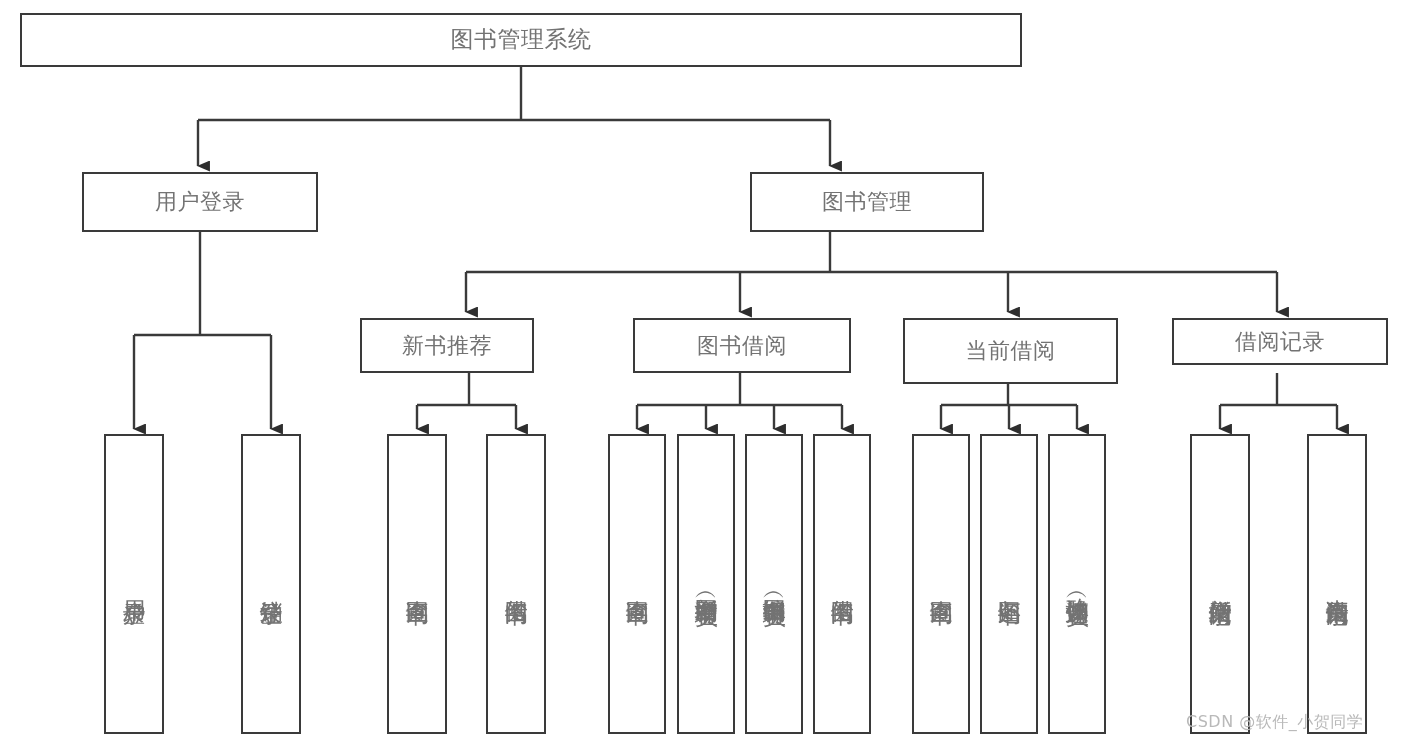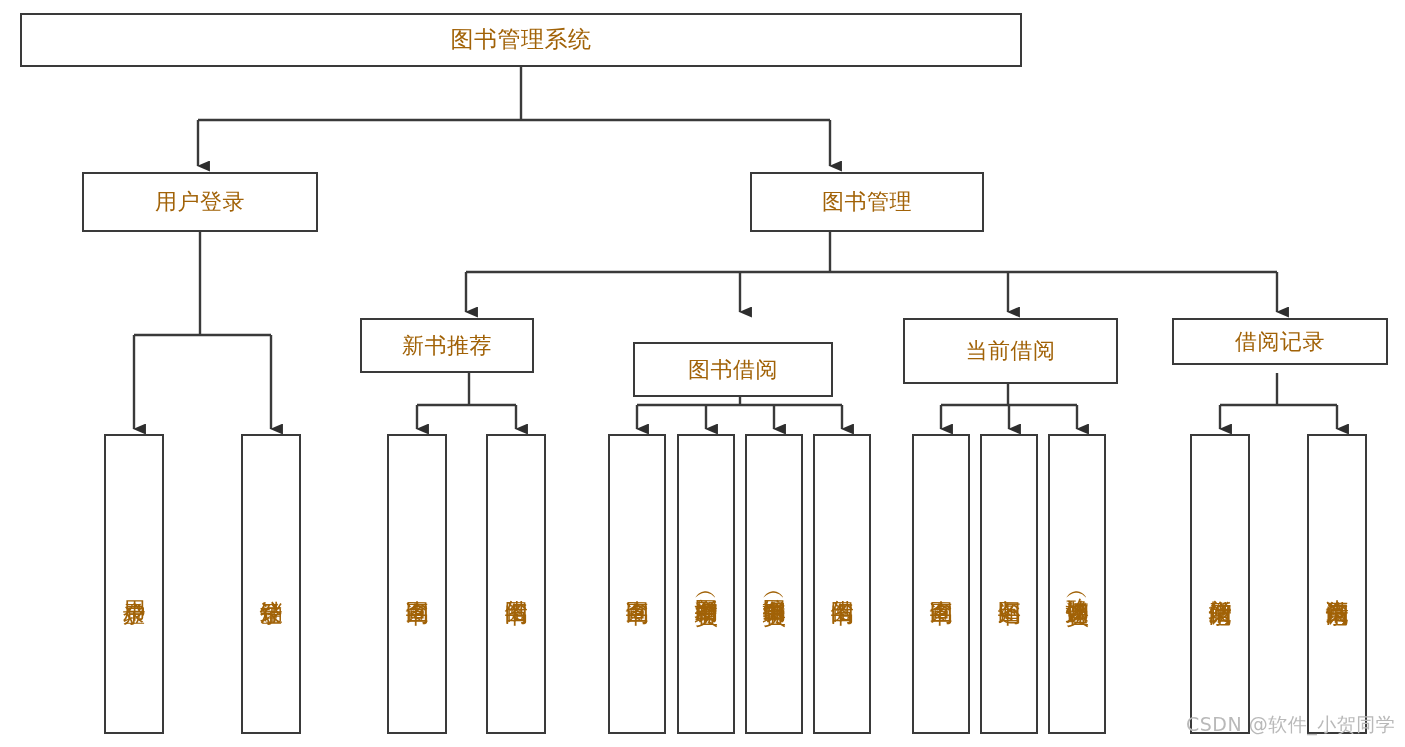--- a/index.html
+++ b/index.html
@@ -33,37 +33,37 @@
     align-items: center;
     justify-content: center;
     color: #1a1a1a;
     z-index: 2;
   }
   .node .label {
     font-size: 22px;
     line-height: 1.18;
     letter-spacing: 0.5px;
     white-space: nowrap;
-    color: #a16207;
+    color: #737373;
   }
   .node.vert .label {
     writing-mode: vertical-rl;
     text-orientation: upright;
     font-size: 23px;
     line-height: 1.28;
     letter-spacing: 1px;
     white-space: normal;
     max-height: 100%;
   }
   .node.root .label { font-size: 23px; }
   .watermark {
     position: absolute;
     left: 1186px;
     top: 712px;
-    font-size: 19px;
+    font-size: 16px;
     color: #b9b9b9;
     white-space: nowrap;
     z-index: 3;
     letter-spacing: 0.5px;
   }
 </style>
 </head>
 <body>
 
 <div id="canvas">
@@ -125,21 +125,21 @@
   <div class="node" style="left:82px; top:172px; width:236px; height:60px;">
     <span class="label">用户登录</span>
   </div>
   <div class="node" style="left:750px; top:172px; width:234px; height:60px;">
     <span class="label">图书管理</span>
   </div>
 
   <div class="node" style="left:360px; top:318px; width:174px; height:55px;">
     <span class="label">新书推荐</span>
   </div>
-  <div class="node" style="left:633px; top:318px; width:200px; height:55px;margin-top:24px;">
+  <div class="node" style="left:633px; top:318px; width:218px; height:55px;">
     <span class="label">图书借阅</span>
   </div>
   <div class="node" style="left:903px; top:318px; width:215px; height:66px;">
     <span class="label">当前借阅</span>
   </div>
   <div class="node" style="left:1172px; top:318px; width:216px; height:47px;">
     <span class="label">借阅记录</span>
   </div>
 
   <div class="node vert" style="left:104px; top:434px; width:60px; height:300px;">

